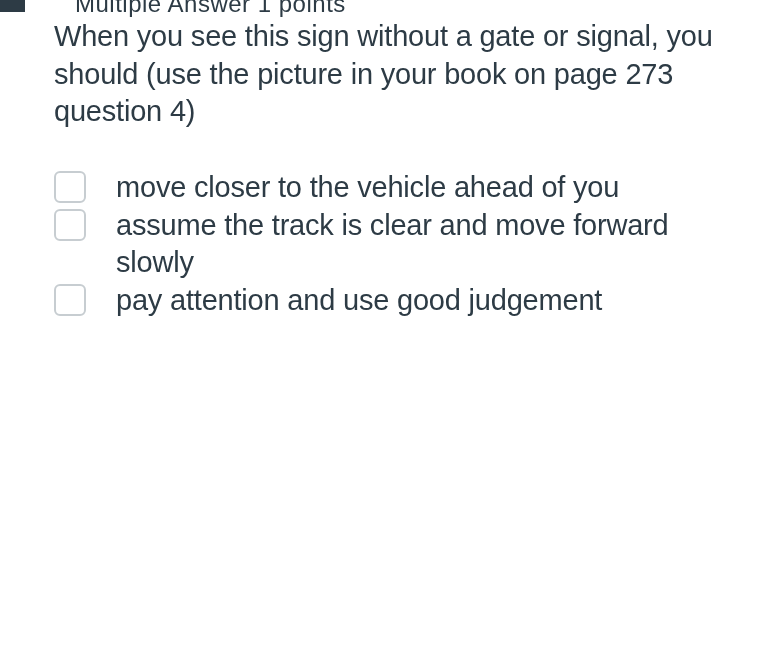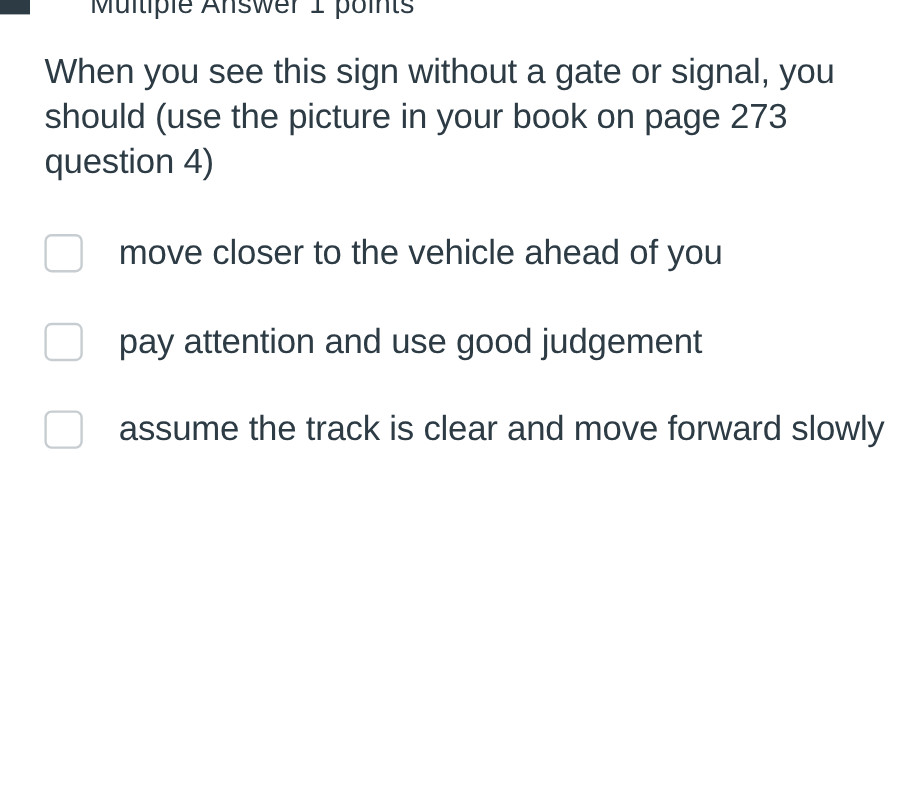--- a/index.html
+++ b/index.html
@@ -26,35 +26,33 @@
     .cutoff-text {
       position: absolute;
       top: -10px;
       left: 75px;
       font-size: 24px;
       color: #2d3b45;
       letter-spacing: 0.5px;
       white-space: nowrap;
     }
     .container {
-      padding: 18px 30px 0 37px;
-      margin-top: 24px;
+      padding: 18px 30px 0 54px;
     }
     .question-text {
       font-size: 29px;
       line-height: 1.3;
       color: #2d3b45;
       font-weight: 400;
       margin-bottom: 38px;
       letter-spacing: -0.2px;
     }
     .answers {
       display: flex;
       flex-direction: column;
-      gap: 36px;
     }
     .answer-row {
       display: flex;
       align-items: flex-start;
       gap: 30px;
     }
     .checkbox {
       width: 32px;
       height: 32px;
       border: 2px solid #c7cdd1;
@@ -84,20 +82,20 @@
 <div class="container">
   <div class="question-text">When you see this sign without a gate or signal, you should (use the picture in your book on page 273 question 4)</div>
 
   <div class="answers">
     <div class="answer-row">
       <div class="checkbox"></div>
       <div class="answer-label">move closer to the vehicle ahead of you</div>
     </div>
     <div class="answer-row">
       <div class="checkbox"></div>
-      <div class="answer-label">pay attention and use good judgement</div>
+      <div class="answer-label">assume the track is clear and move forward slowly</div>
     </div>
     <div class="answer-row">
       <div class="checkbox"></div>
-      <div class="answer-label">assume the track is clear and move forward slowly</div>
+      <div class="answer-label">pay attention and use good judgement</div>
     </div>
   </div>
 </div>
 
 </body></html>

